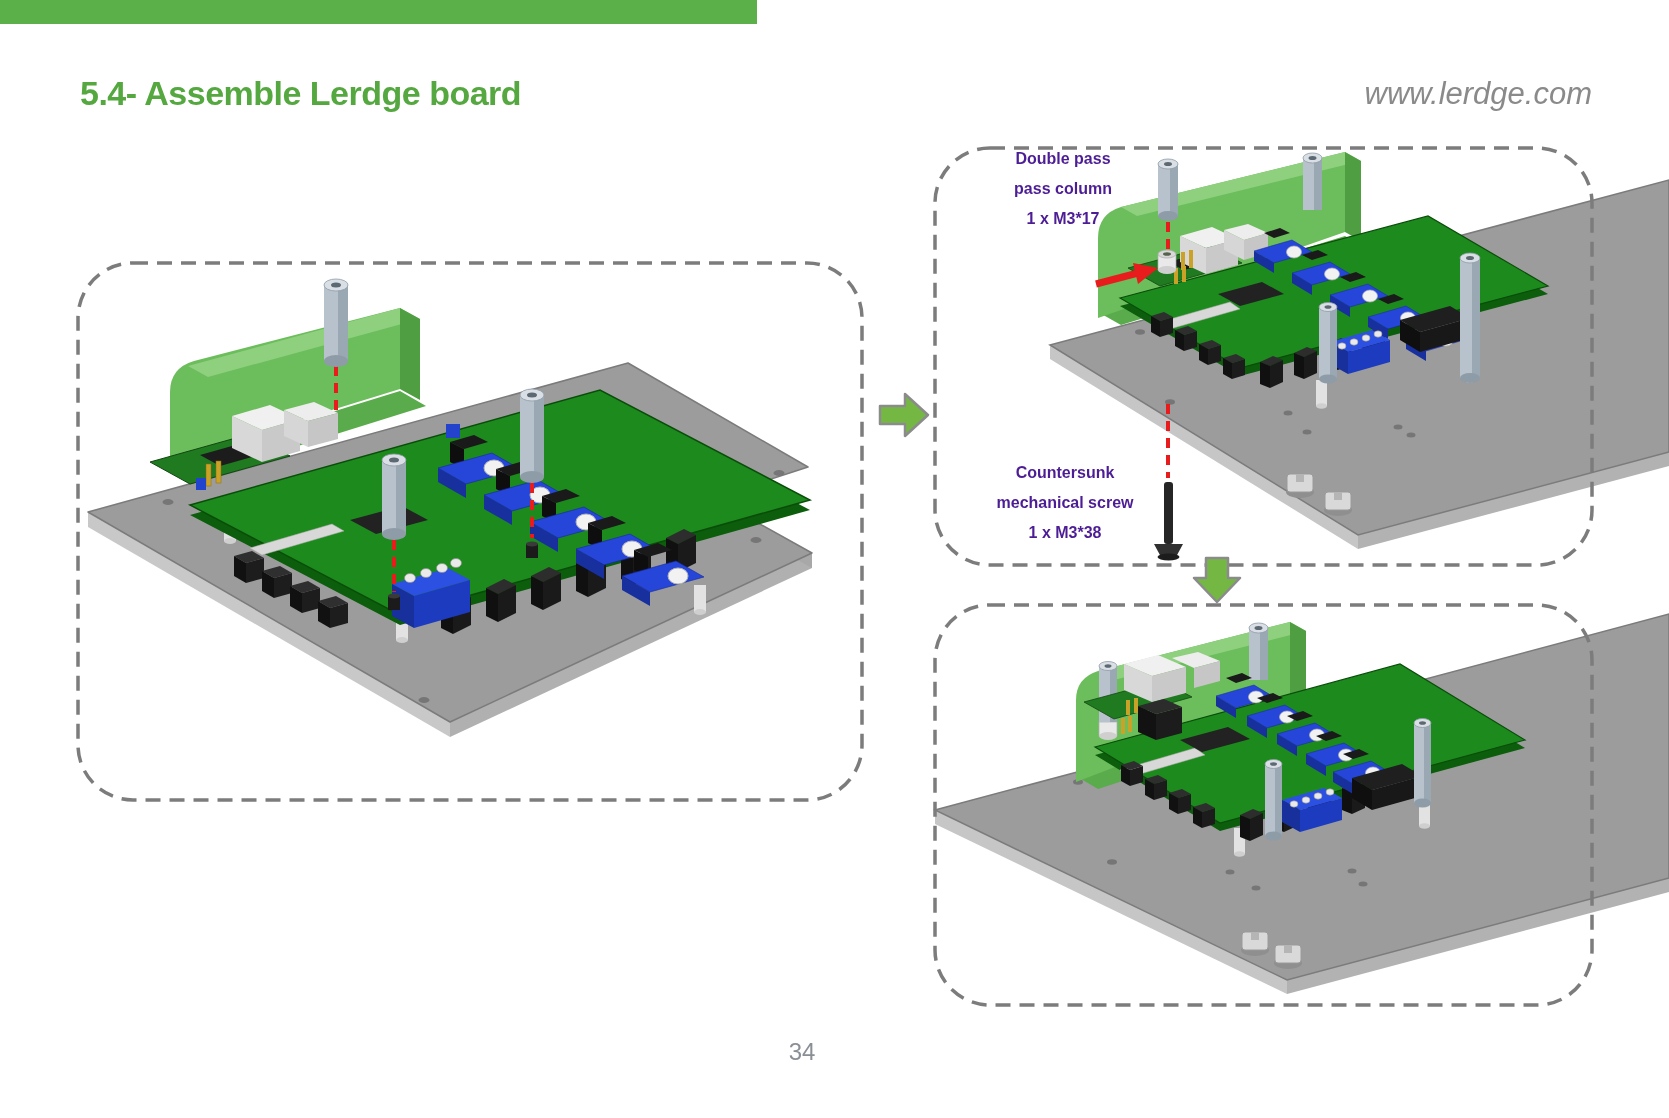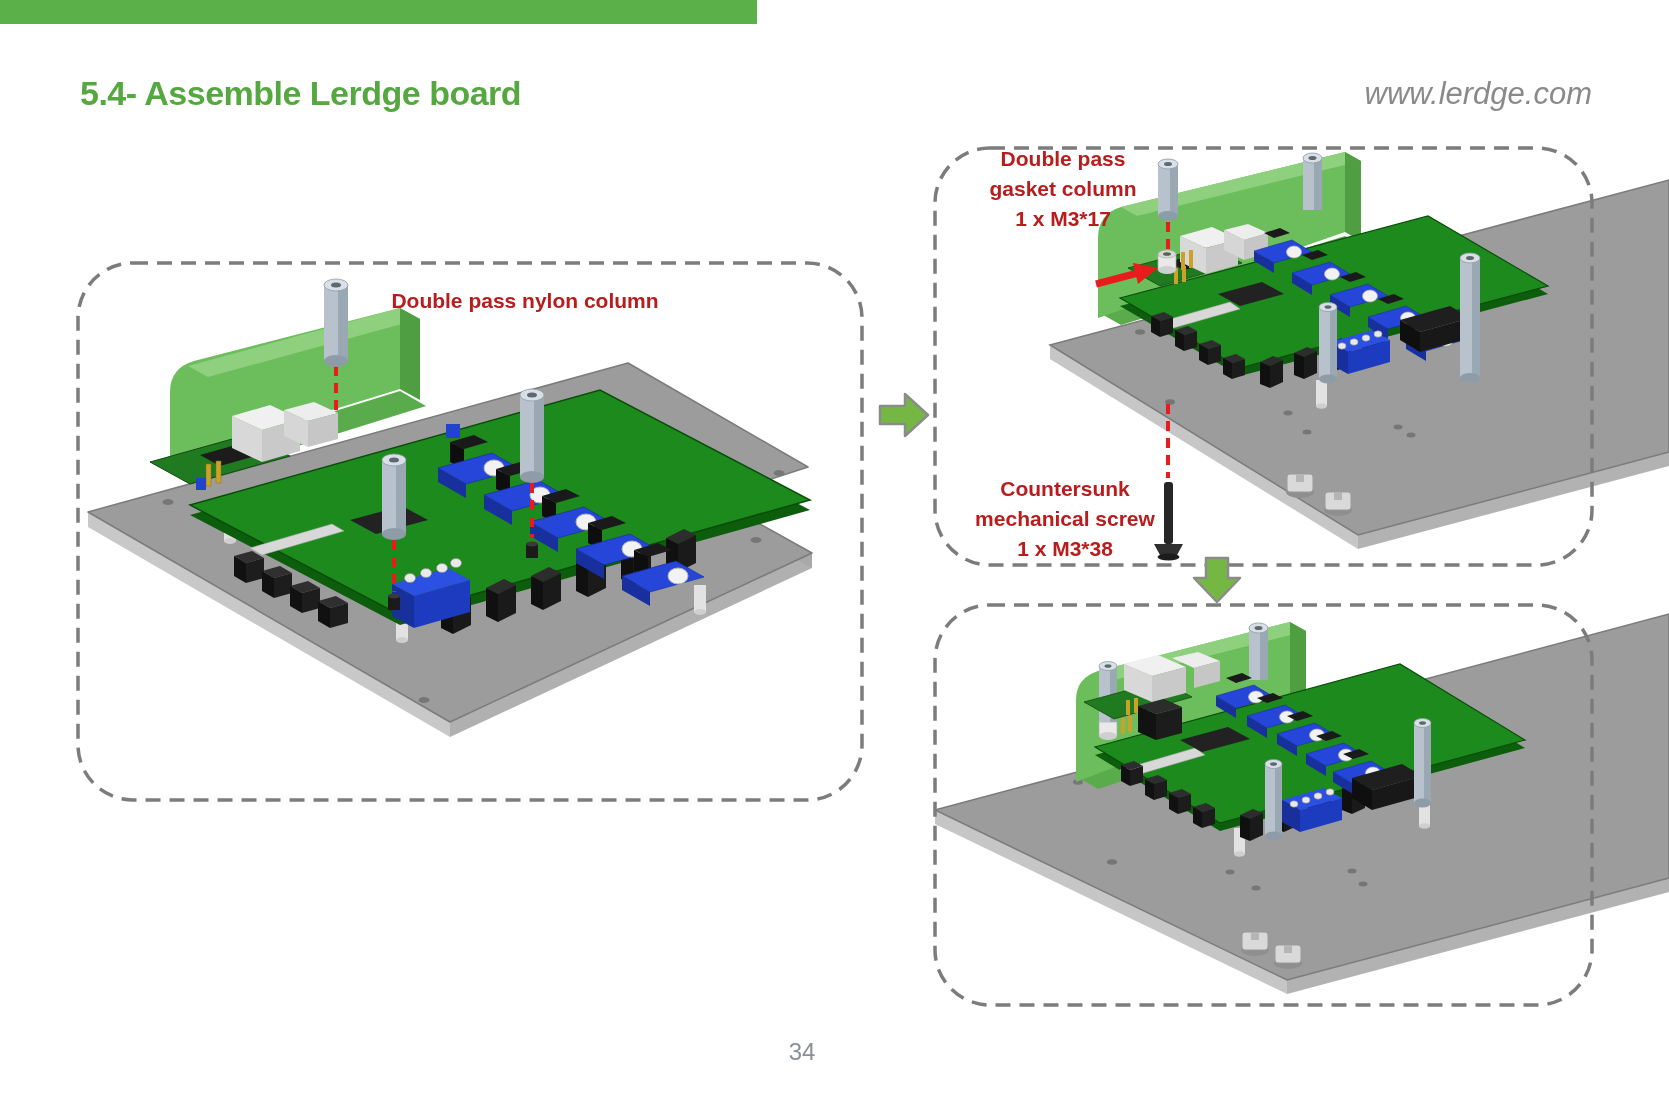--- a/index.html
+++ b/index.html
@@ -1,21 +1,21 @@
 <!DOCTYPE html>
 <html><head>
 <meta charset="utf-8">
 <style>
   html,body{margin:0;padding:0;background:#ffffff;}
   #page{position:relative;width:1669px;height:1118px;background:#ffffff;overflow:hidden;
         font-family:"Liberation Sans", sans-serif;}
   .hdr-bar{position:absolute;left:0;top:0;width:757px;height:24px;background:#5cb04a;}
   .title{position:absolute;left:80px;top:74px;font-size:34px;font-weight:bold;color:#54a83f;letter-spacing:-0.5px;}
   .website{position:absolute;right:77px;top:76px;font-size:31px;font-weight:normal;font-style:italic;color:#8a8a8a;}
-  .lbl{position:absolute;color:#b91c1c;font-weight:bold;font-size:21px;text-align:center;}
+  .lbl{position:absolute;color:#4c1d95;font-weight:bold;font-size:16px;text-align:center;}
   .lbl div{line-height:30px;}
   .pagenum{position:absolute;left:0;top:1038px;width:1604px;text-align:center;font-size:24px;color:#8a8f96;}
   svg{position:absolute;left:0;top:0;}
 </style>
 </head>
 <body>
 
 <div id="page">
 
   <svg width="1669" height="1118" viewBox="0 0 1669 1118">
@@ -599,30 +599,29 @@
       <line x1="1096" y1="284" x2="1138" y2="273" stroke="#e81c1c" stroke-width="7"></line>
       <polygon points="1158,268 1133,263 1138,284" fill="#e81c1c"></polygon>
     </g>
   </svg>
 
   <div class="hdr-bar"></div>
   <div class="title">5.4- Assemble Lerdge board</div>
   <div class="website">www.lerdge.com</div>
 
   <div class="lbl" style="left:330px;top:286px;width:390px;">
-    <div>Double pass nylon column</div>
   </div>
 
   <div class="lbl" style="left:948px;top:144px;width:230px;">
     <div>Double pass</div>
-    <div>gasket column</div>
+    <div>pass column</div>
     <div>1 x M3*17</div>
   </div>
 
 
-  <div class="lbl" style="left:950px;top:458px;width:230px;margin-top:16px;">
+  <div class="lbl" style="left:950px;top:458px;width:230px;">
     <div>Countersunk</div>
     <div>mechanical screw</div>
     <div>1 x M3*38</div>
   </div>
 
   <div class="pagenum">34</div>
 </div>
 
 </body></html>

